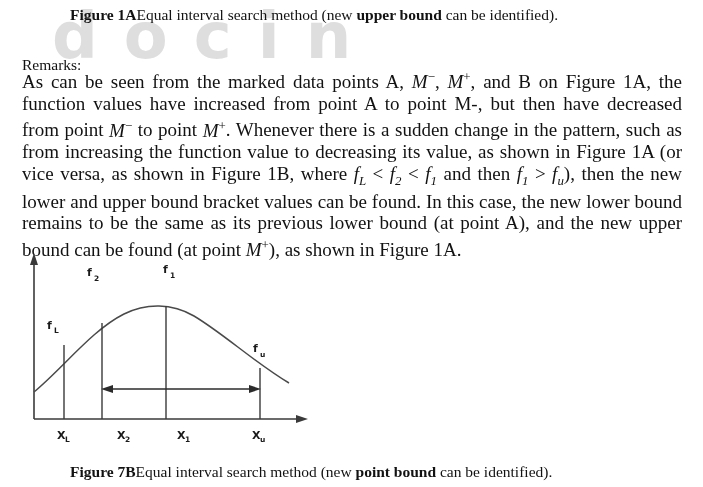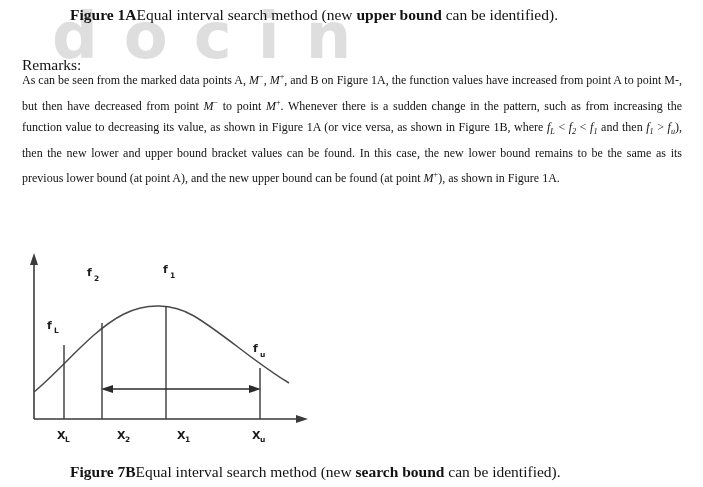--- a/index.html
+++ b/index.html
@@ -74,21 +74,21 @@
     top: 55px;
     font-size: 15.5px;
     line-height: 19px;
   }
 
   .body-text {
     position: absolute;
     left: 22px;
     top: 66px;
     width: 660px;
-    font-size: 12px;
+    font-size: 19px;
     line-height: 21.5px;
     text-align: justify;
     text-justify: inter-word;
   }
   .body-text p { margin: 0; }
 
   
   .mi {
     font-style: italic;
     font-family: "Liberation Serif", "DejaVu Serif", serif;
@@ -198,16 +198,16 @@
         <text class="fig-sub" x="171" y="190">1</text>
       </g>
       <g>
         <text class="fig-txt" x="238" y="187">X</text>
         <text class="fig-sub" x="246" y="190">u</text>
       </g>
     </svg>
   </div>
 
   <div class="caption" id="caption-bottom">
-    <span class="cap-label">Figure 7B</span><span>Equal interval search method (new </span><span class="b">search bound</span><span> can be identified).</span>
+    <span class="cap-label">Figure 7B</span><span>Equal interval search method (new </span><span class="b">point bound</span><span> can be identified).</span>
   </div>
 
 </div>
 
 </body></html>

